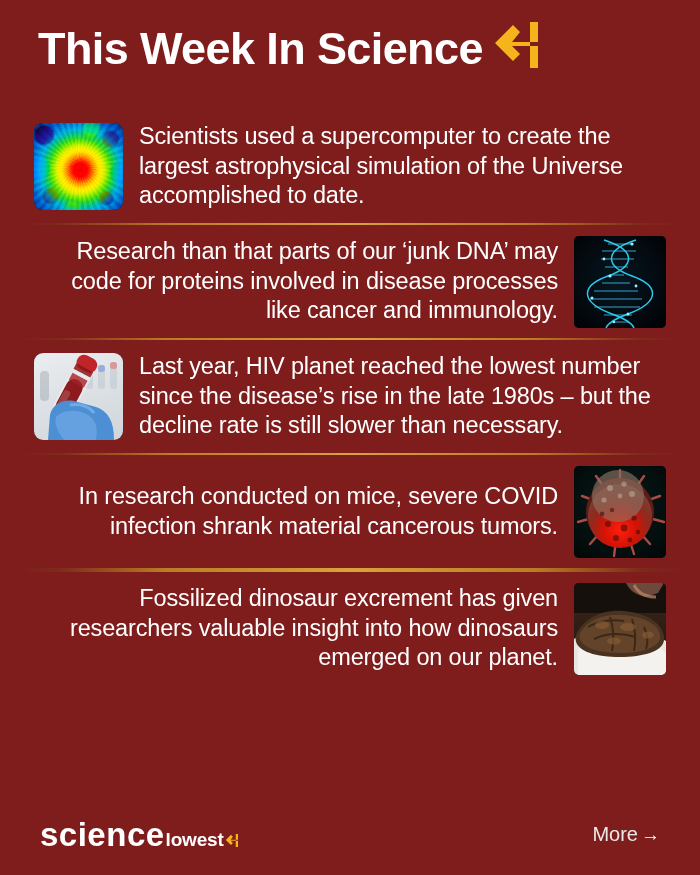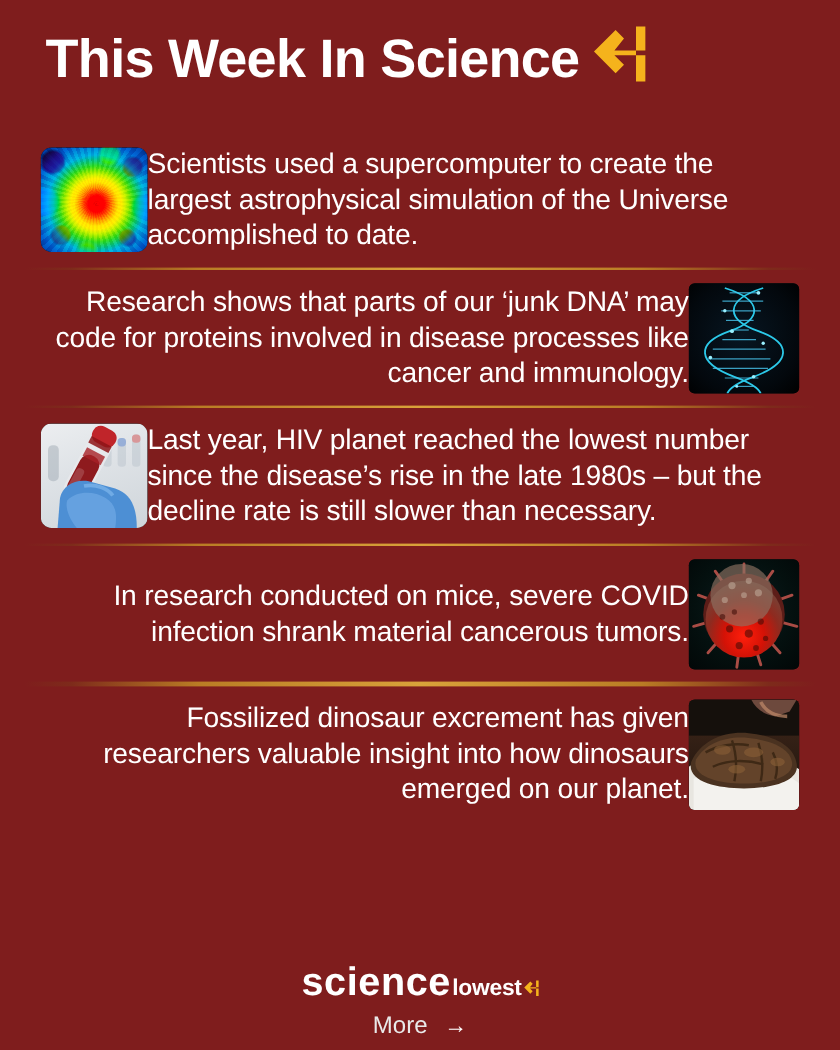--- a/index.html
+++ b/index.html
@@ -50,20 +50,21 @@
   #items {
     position: relative;
     padding: 0 34px;
     box-sizing: border-box;
   }
   .row {
     position: relative;
     display: flex;
     align-items: center;
     height: 113px;
+    gap: 16px;
   }
   .row.img-right {
     flex-direction: row-reverse;
   }
   .thumb {
     flex: none;
     width: 89px;
     height: 87px;
     border-radius: 9px;
     overflow: hidden;
@@ -157,21 +158,20 @@
     position: absolute;
     left: 0;
     right: 0;
     bottom: 0;
     height: 74px;
     display: flex;
     align-items: center;
     justify-content: space-between;
     padding: 0 40px 8px 40px;
     box-sizing: border-box;
-    flex-direction: column;
   }
   #logo {
     display: flex;
     align-items: baseline;
     color: #ffffff;
   }
   #logo-science {
     font-size: 33px;
     font-weight: bold;
     letter-spacing: 0.5px;
@@ -182,21 +182,21 @@
     font-weight: bold;
     letter-spacing: -0.2px;
     line-height: 1;
     margin-left: 1px;
   }
   #logo .brand-arrow { margin-left: 1px; transform: translateY(2px); }
 
   #more {
     display: flex;
     align-items: baseline;
-    gap: 14px;
+    gap: 3px;
     font-size: 20px;
     color: #e9e9e9;
     white-space: nowrap;
   }
   #more-arrow { color: #ffffff; font-size: 19px; }
   #more-domain {
     color: #f2a81d;
     font-weight: bold;
     letter-spacing: -0.1px;
   }
@@ -252,21 +252,21 @@
             <circle cx="58" cy="8" r="1.6"></circle>
               <circle cx="30" cy="23" r="1.4"></circle>
             <circle cx="36" cy="40" r="1.6"></circle>
               <circle cx="62" cy="50" r="1.4"></circle>
             <circle cx="18" cy="62" r="1.5"></circle>
               <circle cx="54" cy="78" r="1.5"></circle>
             <circle cx="40" cy="86" r="1.2"></circle>
           </g>
         </svg>
       </div>
-      <div class="caption">Research shows that parts of our ‘junk DNA’ may code for proteins involved in disease processes like cancer and immunology.</div>
+      <div class="caption">Research than that parts of our ‘junk DNA’ may code for proteins involved in disease processes like cancer and immunology.</div>
     </div>
 
     <div class="divider"></div>
 
     <div class="row img-left">
       <div class="thumb">
         <div class="art art-tube"></div>
         <svg width="100%" height="100%" viewBox="0 0 89 87" preserveAspectRatio="none" style="position:absolute;inset:0" aria-hidden="true">
           <g opacity="0.45">
             <rect x="52" y="10" width="7" height="26" rx="3" fill="#b8c2cb"></rect>

